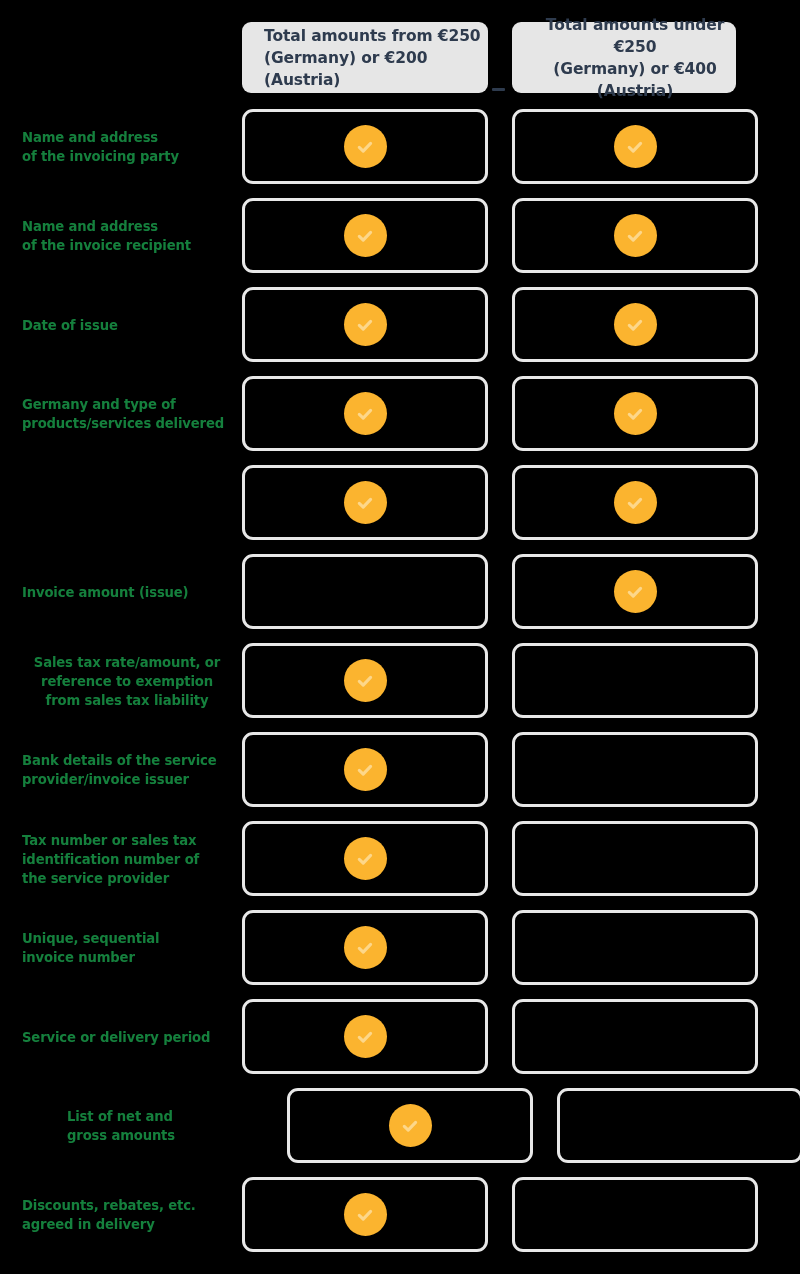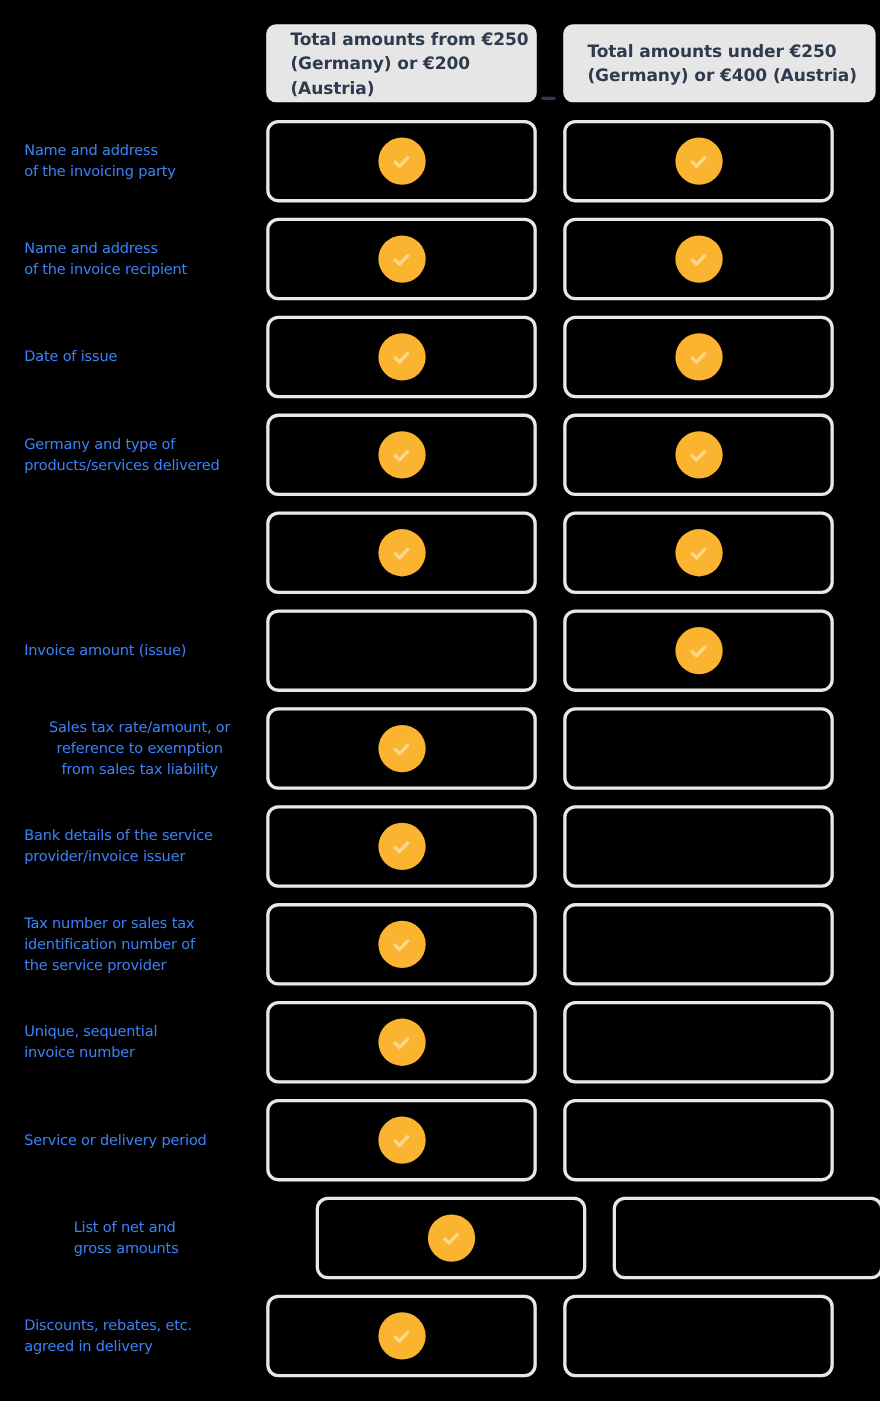--- a/index.html
+++ b/index.html
@@ -33,21 +33,21 @@
     top: 0;
     height: 71px;
     background: #e6e6e6;
     border-radius: 9px;
     display: flex;
     align-items: center;
     padding-left: 22px;
   }
 
   .header-cell.col-a { left: 242px; width: 246px; }
-  .header-cell.col-b { left: 512px; width: 284px; }
+  .header-cell.col-b { left: 512px; width: 224px; text-align: center; }
 
   .header-text {
     color: #2e3b4e;
     font-family: "DejaVu Sans", sans-serif;
     font-weight: bold;
     font-size: 15.5px;
     line-height: 1.42;
     letter-spacing: -0.1px;
     white-space: pre-line;
   }
@@ -69,23 +69,23 @@
     width: 800px;
     height: 75px;
   }
 
   .row-label {
     position: absolute;
     left: 22px;
     top: 50%;
     transform: translateY(-50%);
     width: 210px;
-    color: #3b82f6;
+    color: #15803d;
     font-family: "DejaVu Sans", sans-serif;
-    font-weight: normal;
+    font-weight: bold;
     font-size: 13.2px;
     line-height: 1.44;
     letter-spacing: -0.15px;
     white-space: pre-line;
   }
 
   .cell {
     position: absolute;
     top: 0;
     height: 75px;

